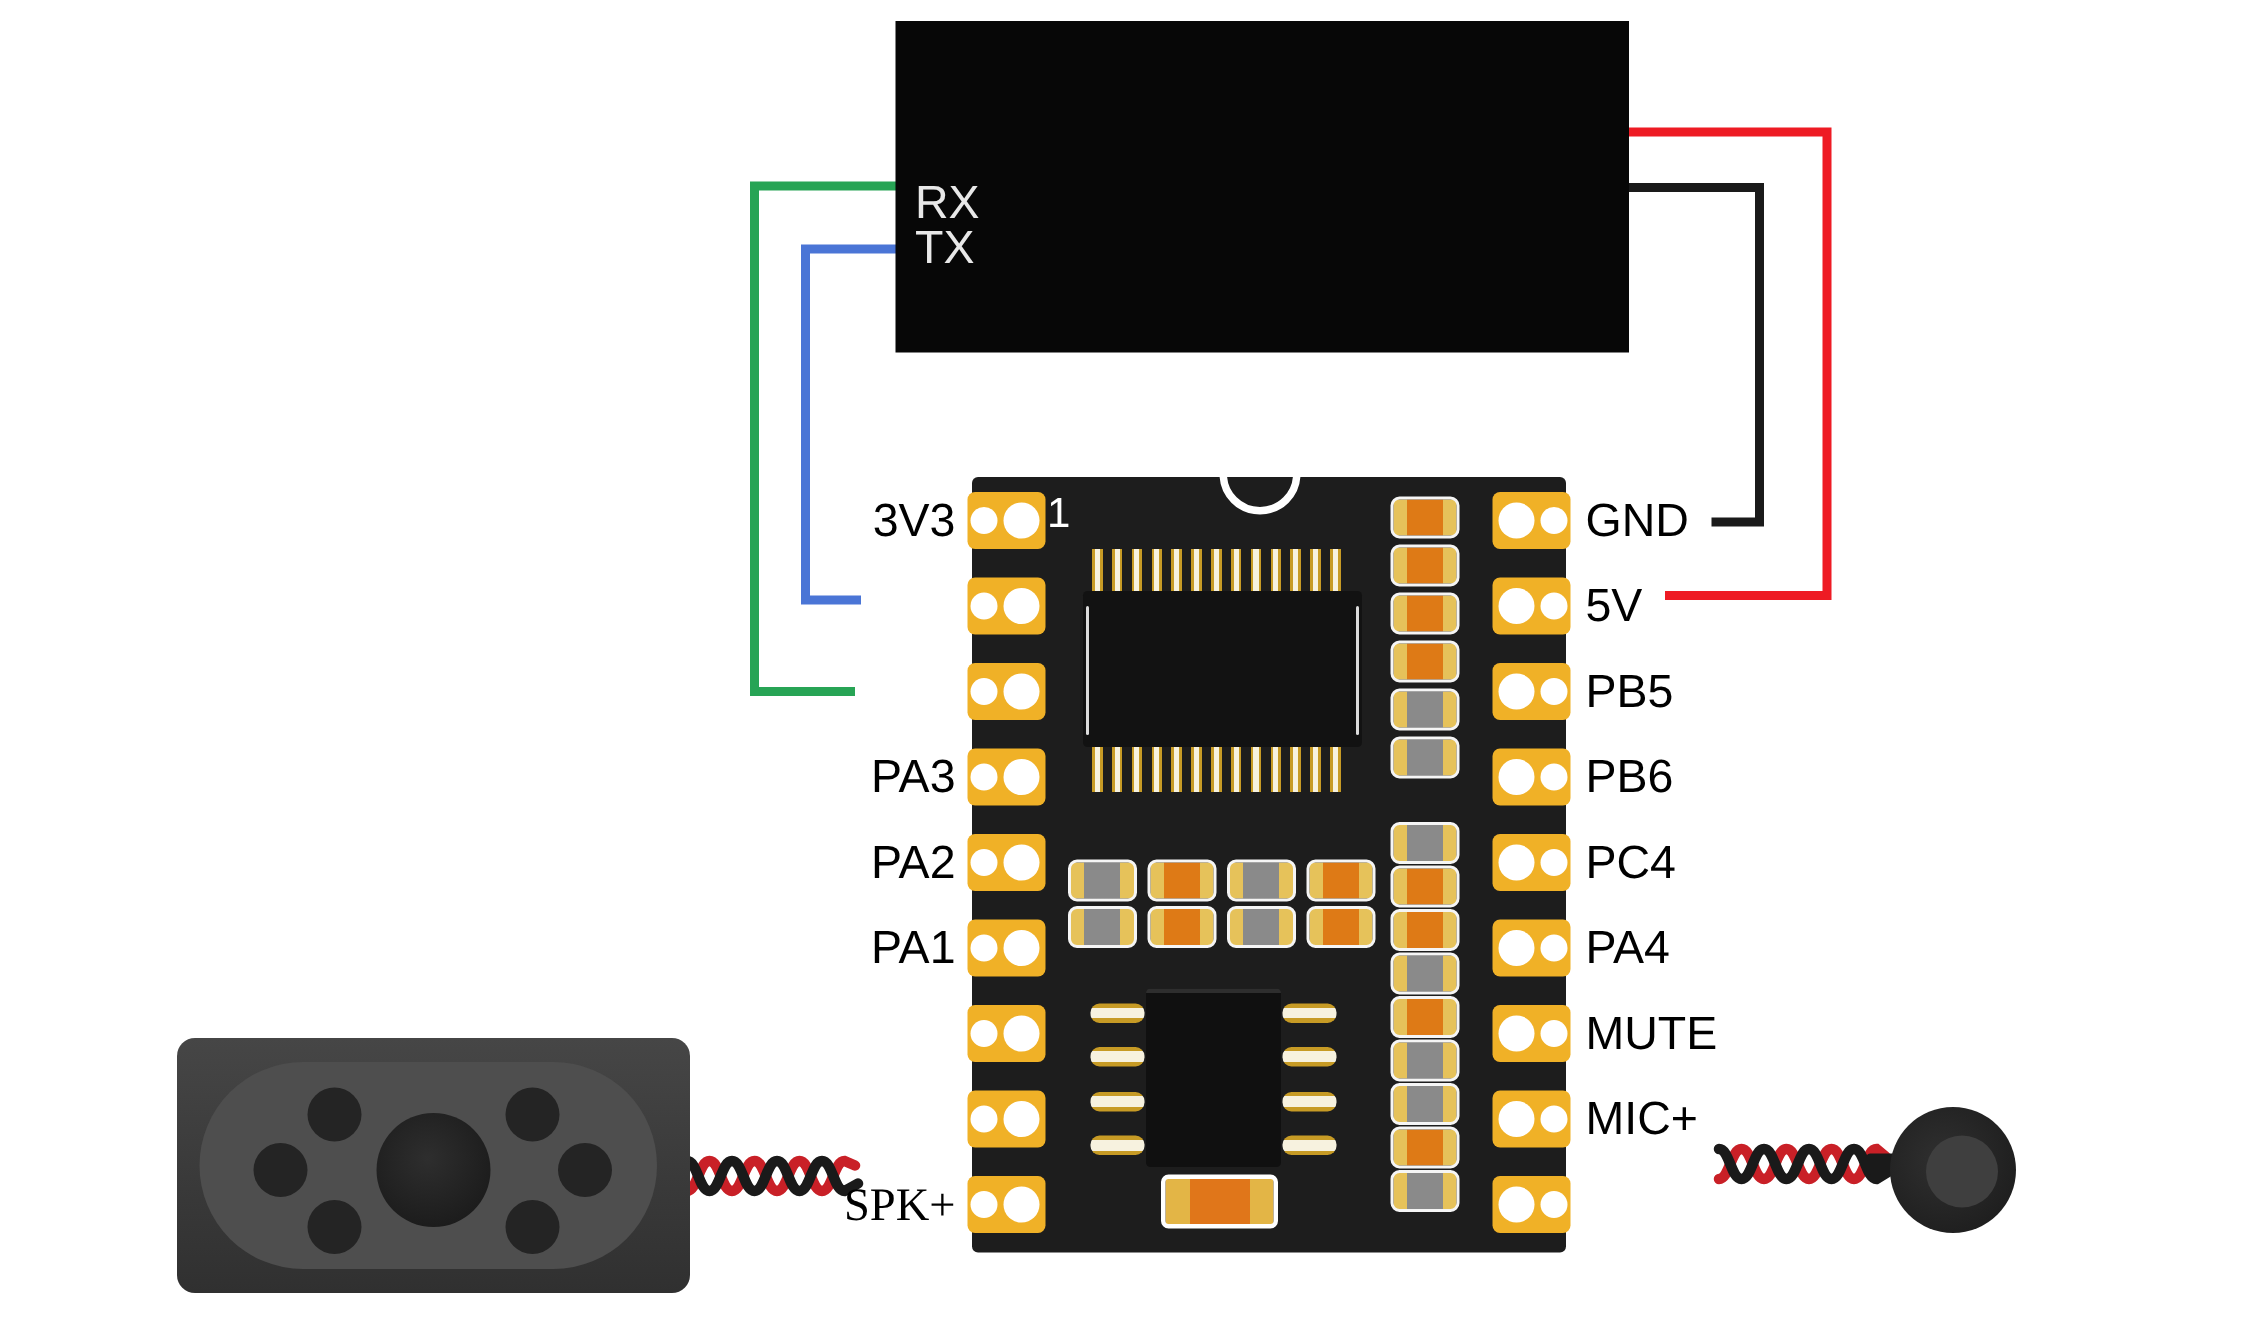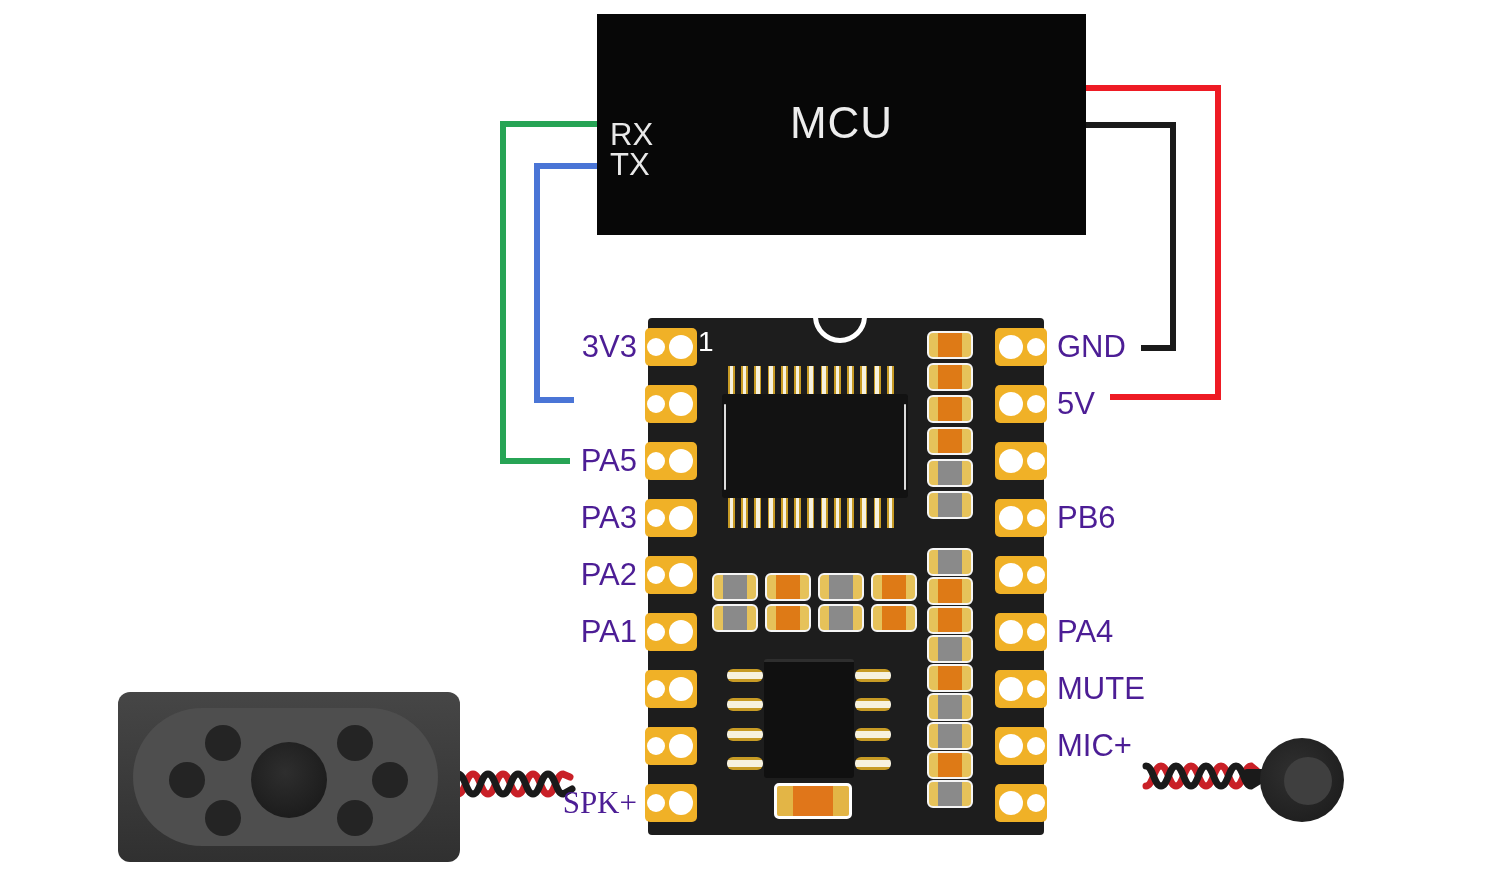--- a/index.html
+++ b/index.html
@@ -56,21 +56,21 @@
   .pad::before, .pad::after { content:''; position:absolute; top:50%; transform:translateY(-50%);
          background:#fff; border-radius:50%; }
   .padL { left:645px; }
   .padL::before { left:2px;  width:18px; height:18px; }
   .padL::after  { left:24px; width:24px; height:24px; }
   .padR { left:995px; }
   .padR::before { right:2px; width:18px; height:18px; }
   .padR::after  { right:24px; width:24px; height:24px; }
 
   
-  .lbl { color:#4c1d95; font-size:31px; line-height:40px; z-index:3; }
+  .lbl { color:#000000; font-size:31px; line-height:40px; z-index:3; }
   .lblL { left:400px; width:237px; text-align:right; }
   .lblR { left:1057px; width:230px; text-align:left; }
 
   
   .speaker { left:118px; top:692px; width:342px; height:170px; border-radius:12px;
              background:linear-gradient(180deg,#464646,#303030); z-index:2; }
   .spk-inner { left:15px; top:16px; width:305px; height:138px; border-radius:69px; background:#4E4E4E; }
   .spk-hole { border-radius:50%; background:#242424; width:36px; height:36px; }
   .spk-center { left:133px; top:50px; width:76px; height:76px; border-radius:50%;
                 background:radial-gradient(circle at 45% 40%, #2E2E2E, #1C1C1C 75%); }
@@ -93,21 +93,20 @@
     <polyline points="1086,125 1173,125 1173,348 1141,348" fill="none" stroke-width="6" stroke="#1A1A1A"></polyline>
 
     <path d="M458,794 C465,794 466,774 473,774 C480,774 481,794 488,794 C495,794 496,774 503,774 C510,774 511,794 518,794 C525,794 526,774 533,774 C540,774 541,794 548,794 C555,794 556,774 563,774 L570,777" fill="none" stroke-width="7" stroke-linecap="round" stroke="#C92027"></path>
     <path d="M452,773 L458,774 C465,774 466,794 473,794 C480,794 481,774 488,774 C495,774 496,794 503,794 C510,794 511,774 518,774 C525,774 526,794 533,794 C540,794 541,774 548,774 C555,774 556,794 563,794 L572,789" fill="none" stroke-width="7" stroke-linecap="round" stroke="#1A1A1A"></path>
 
     <path d="M1146,786 C1153,786 1154,766 1161,766 C1168,766 1169,786 1176,786 C1183,786 1184,766 1191,766 C1198,766 1199,786 1206,786 C1213,786 1214,766 1221,766 C1228,766 1229,786 1236,786 C1243,786 1244,766 1251,766 L1257,771" fill="none" stroke-width="7" stroke-linecap="round" stroke="#C92027"></path>
     <path d="M1146,766 C1153,766 1154,786 1161,786 C1168,786 1169,766 1176,766 C1183,766 1184,786 1191,786 C1198,786 1199,766 1206,766 C1213,766 1214,786 1221,786 C1228,786 1229,766 1236,766 C1243,766 1244,786 1251,786 L1264,778" fill="none" stroke-width="7" stroke-linecap="round" stroke="#1A1A1A"></path>
   </svg>
 
   <div class="abs mcu">
-    <div class="abs mcu-title">MCU</div>
     <div class="abs mcu-pin mcu-rx">RX</div>
     <div class="abs mcu-pin mcu-tx">TX</div>
   </div>
 
   <div class="abs board">
     <div class="abs notch"></div>
     <div class="abs pin1">1</div>
 
     <div class="abs ic-pins top"></div>
     <div class="abs ic-body"></div>
@@ -168,29 +167,30 @@
   <div class="abs pad padR" style="top:385px;"></div>
   <div class="abs pad padR" style="top:442px;"></div>
   <div class="abs pad padR" style="top:499px;"></div>
   <div class="abs pad padR" style="top:556px;"></div>
   <div class="abs pad padR" style="top:613px;"></div>
   <div class="abs pad padR" style="top:670px;"></div>
   <div class="abs pad padR" style="top:727px;"></div>
   <div class="abs pad padR" style="top:784px;"></div>
 
   <div class="abs lbl lblL" style="top:327px;">3V3</div>
-  <div class="abs lbl lblL" style="top:441px;">PA5</div>
   <div class="abs lbl lblL" style="top:498px;">PA3</div>
   <div class="abs lbl lblL" style="top:555px;">PA2</div>
   <div class="abs lbl lblL" style="top:612px;">PA1</div>
   <div class="abs lbl lblL" style="top:783px;font-family:Liberation Serif, serif;">SPK+</div>
 
   <div class="abs lbl lblR" style="top:327px;">GND</div>
   <div class="abs lbl lblR" style="top:384px;">5V</div>
+  <div class="abs lbl lblR" style="top:441px;">PB5</div>
   <div class="abs lbl lblR" style="top:498px;">PB6</div>
+  <div class="abs lbl lblR" style="top:555px;">PC4</div>
   <div class="abs lbl lblR" style="top:612px;">PA4</div>
   <div class="abs lbl lblR" style="top:669px;">MUTE</div>
   <div class="abs lbl lblR" style="top:726px;">MIC+</div>
 
   <div class="abs speaker">
     <div class="abs spk-inner"></div>
     <div class="abs spk-center"></div>
     <div class="abs spk-hole" style="left:87px;  top:33px;"></div>
     <div class="abs spk-hole" style="left:51px;  top:70px;"></div>
     <div class="abs spk-hole" style="left:87px;  top:108px;"></div>

